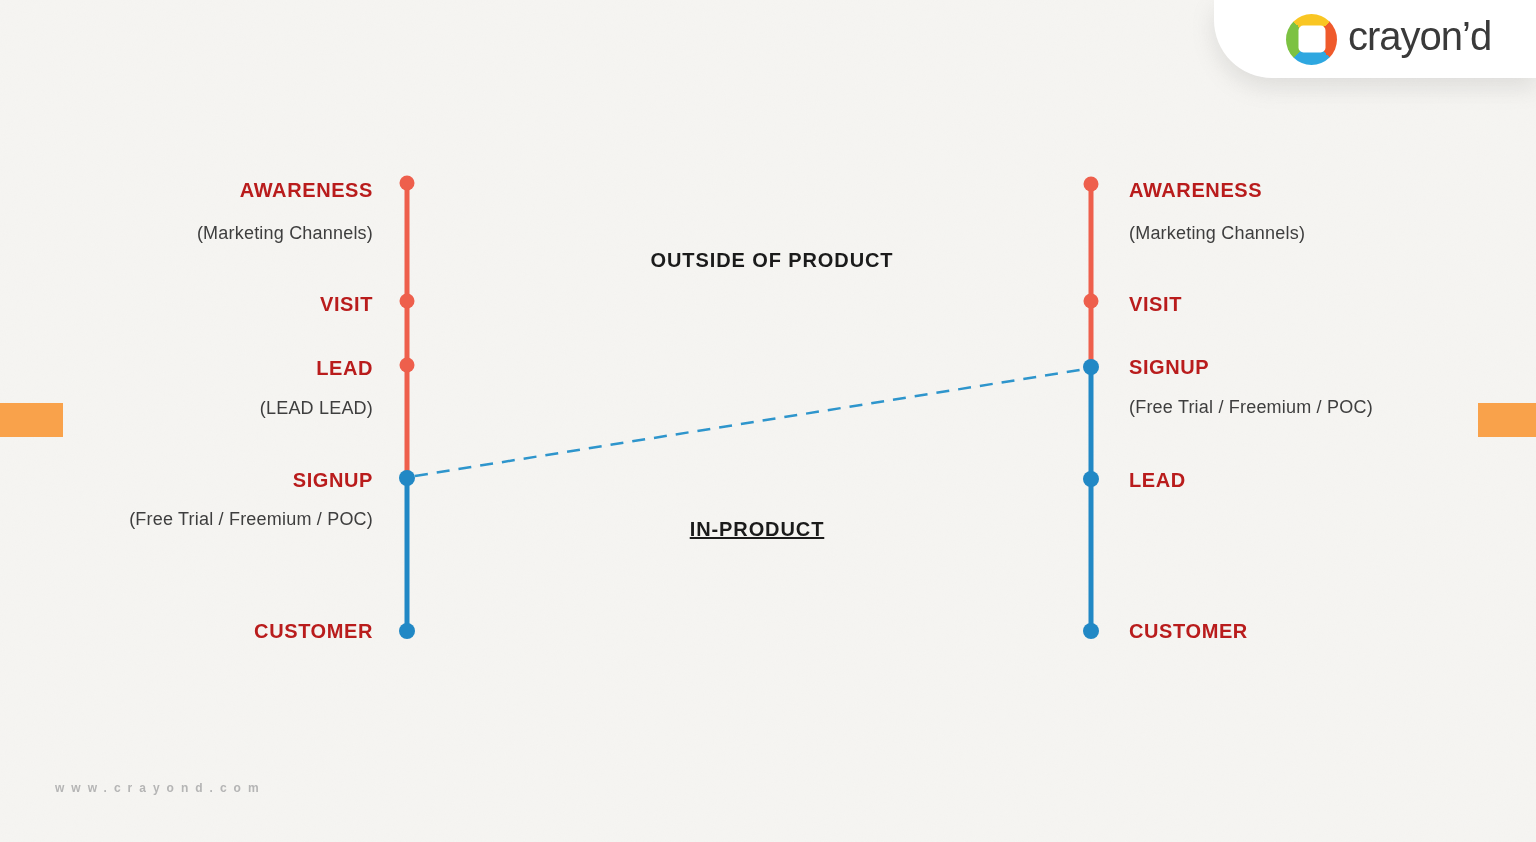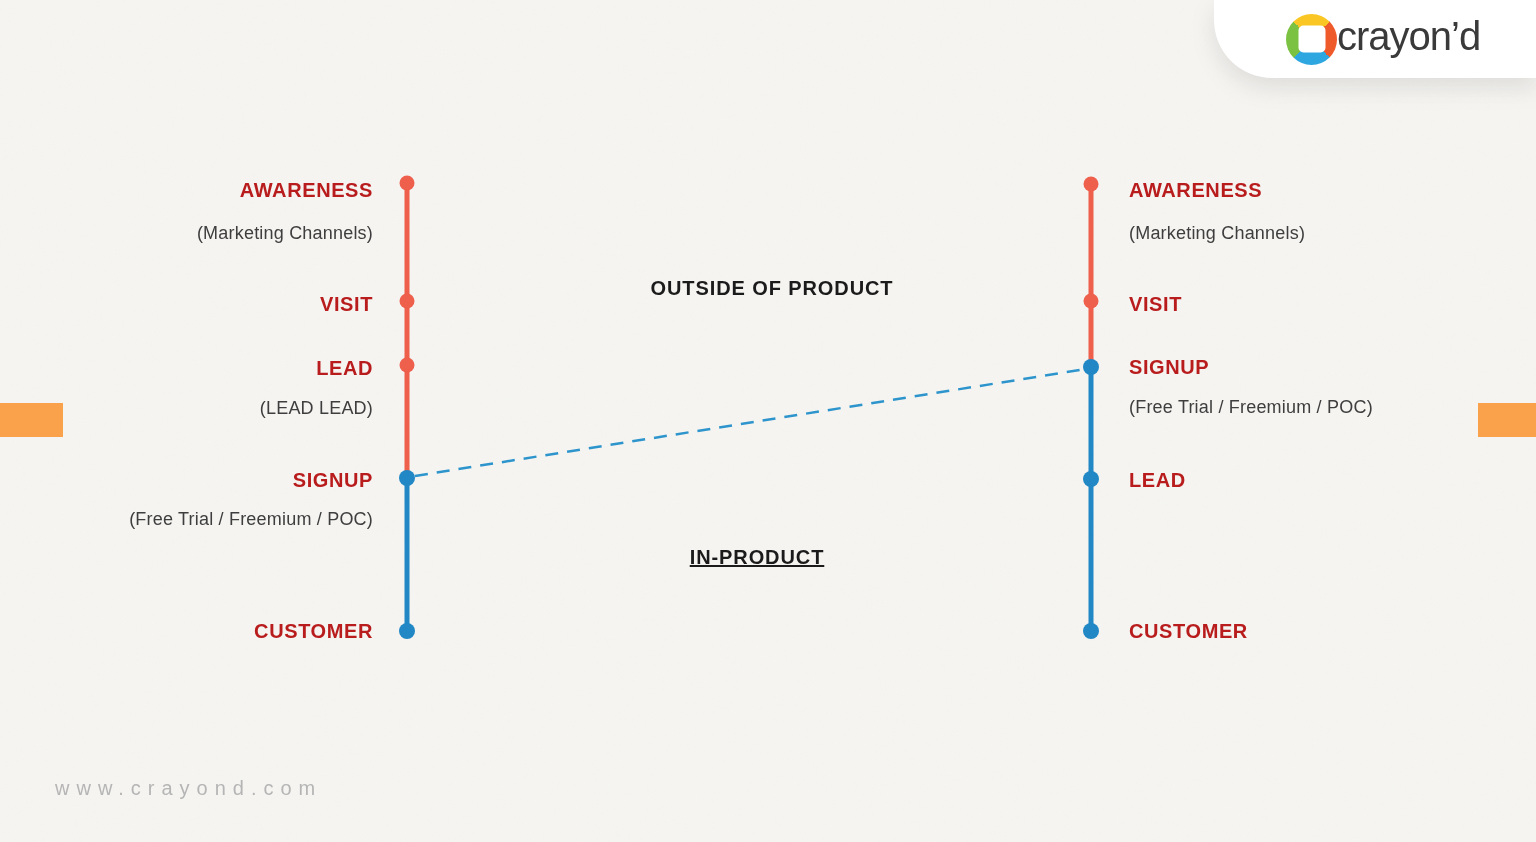--- a/index.html
+++ b/index.html
@@ -39,20 +39,21 @@
   }
   .logo-square {
     position: absolute;
     left: 50%; top: 50%;
     width: 27px; height: 27px;
     transform: translate(-50%, -50%);
     background: #FFFFFF;
     border-radius: 5px;
   }
   .logo-text {
+    margin-left: 11px;
     font-size: 40px;
     line-height: 1;
     color: #3A3A3A;
     letter-spacing: -1px;
     position: relative;
     top: -3px;
     text-align: center;
   }
 
   
@@ -72,32 +73,32 @@
   }
   .left-col  { left: 0; width: 373px; text-align: right; }
   .right-col { left: 1129px; width: 380px; text-align: left; }
 
   .zone {
     position: absolute; z-index: 4;
     width: 300px; text-align: center;
     font-size: 20px; line-height: 24px; font-weight: 700;
     color: #1B1B1B; letter-spacing: 0.9px;
     white-space: nowrap;
-    margin-top: 28px;
   }
   .zone-outside { left: 622px; top: 248px; }
   .zone-inside  { left: 607px; top: 517px; text-decoration: underline; }
 
   .website {
     position: absolute; z-index: 4;
     left: 55px; top: 778px;
-    font-size: 20px; line-height: 20px;
+    font-size: 12px; line-height: 20px;
     letter-spacing: 7px;
     color: #B5B5B5;
     white-space: nowrap;
+    font-weight: bold;
   }
 </style>
 </head>
 <body>
 
 <div class="canvas">
 
   <svg class="texture" width="1536" height="842" aria-hidden="true">
     <filter id="paperNoise">
       <feTurbulence type="fractalNoise" baseFrequency="0.9" numOctaves="2" stitchTiles="stitch"></feTurbulence>

